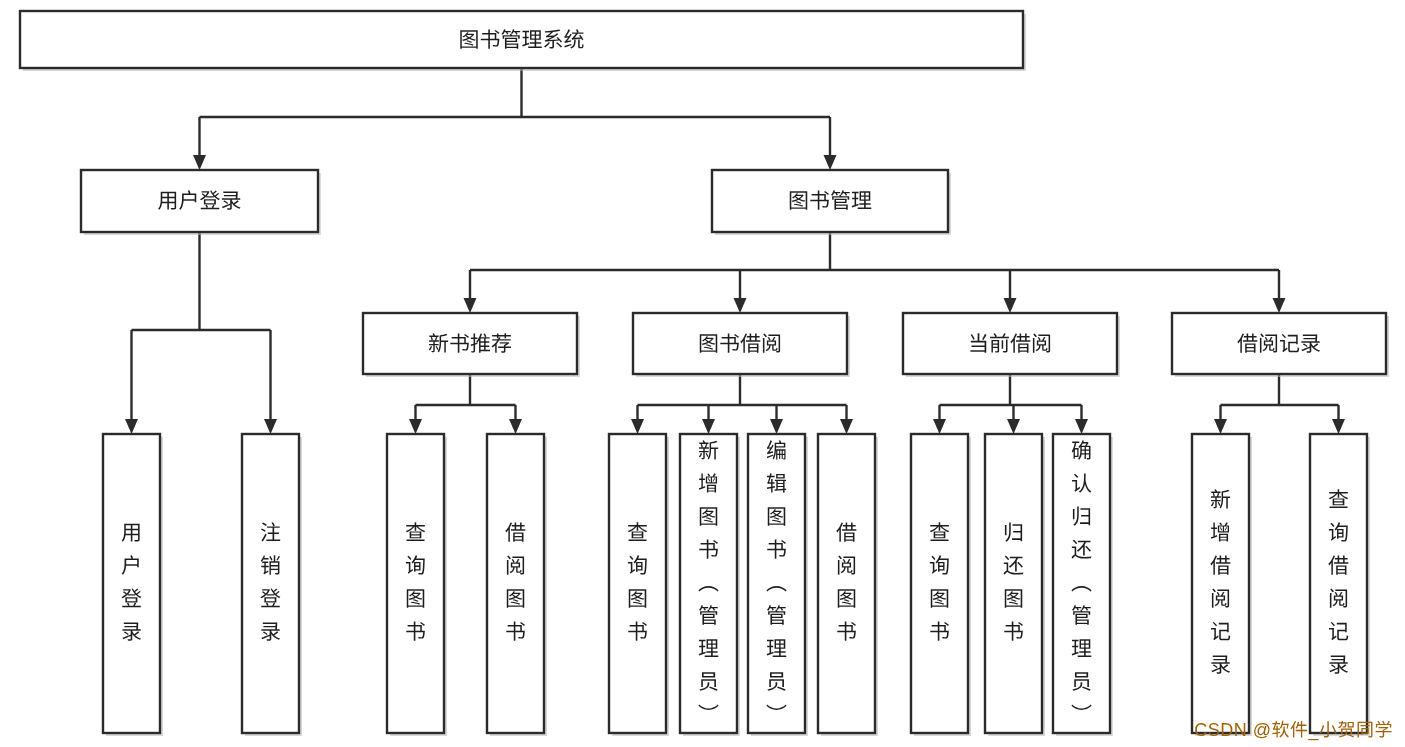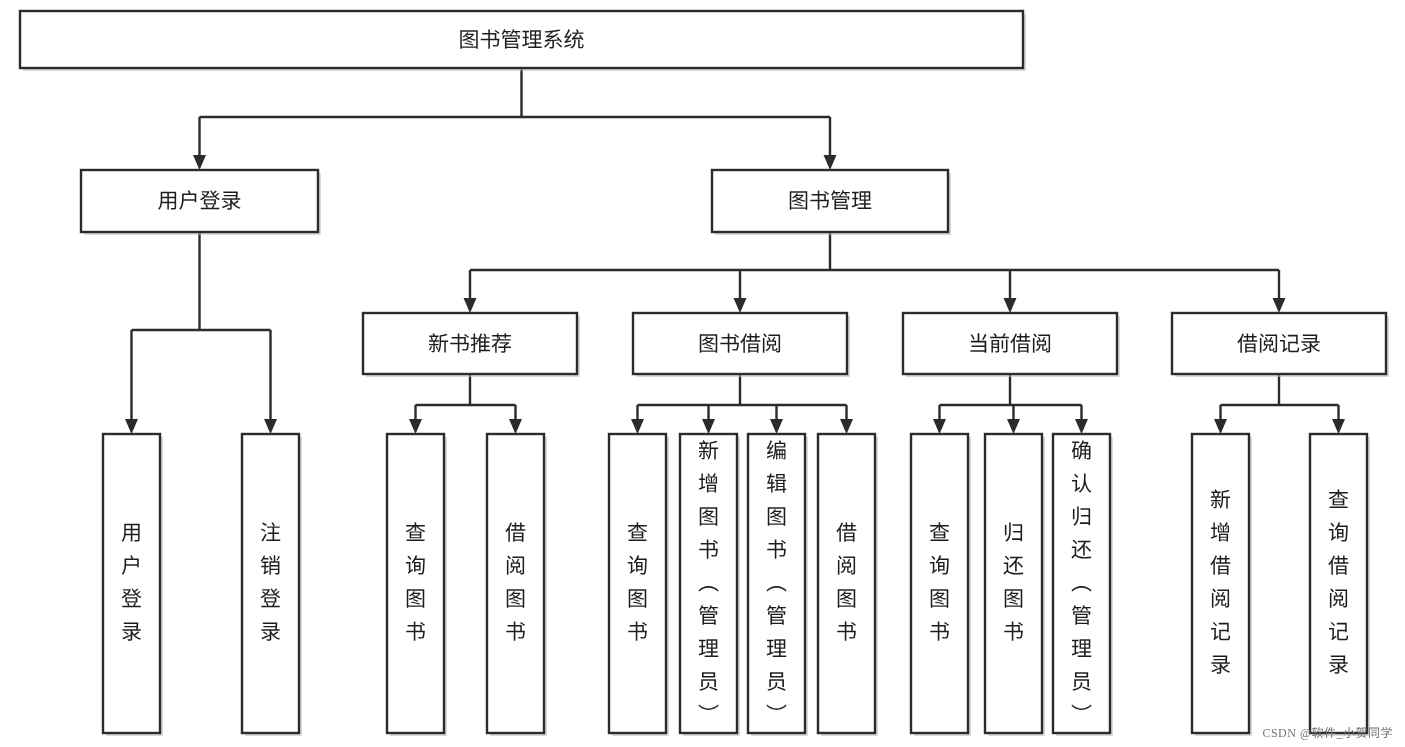--- a/index.html
+++ b/index.html
@@ -57,23 +57,23 @@
   .node-label-v {
     font-family: "DejaVu Sans", "Liberation Sans", sans-serif;
     font-size: 21px;
     fill: #1d1d1d;
     text-anchor: middle;
   }
   .watermark {
     position: absolute;
     right: 12px;
     bottom: 6px;
-    font-family: Liberation Serif, serif;
-    font-size: 12px;
-    color: #737373;
+    font-family: Liberation Sans, sans-serif;
+    font-size: 18px;
+    color: #a16207;
     letter-spacing: 0.5px;
     white-space: nowrap;
     user-select: none;
   }
 </style>
 </head>
 <body>
 
 <div id="diagram-root">
   <svg class="diagram-canvas" id="diagram-svg" viewBox="0 0 1405 747" xmlns="http://www.w3.org/2000/svg">

